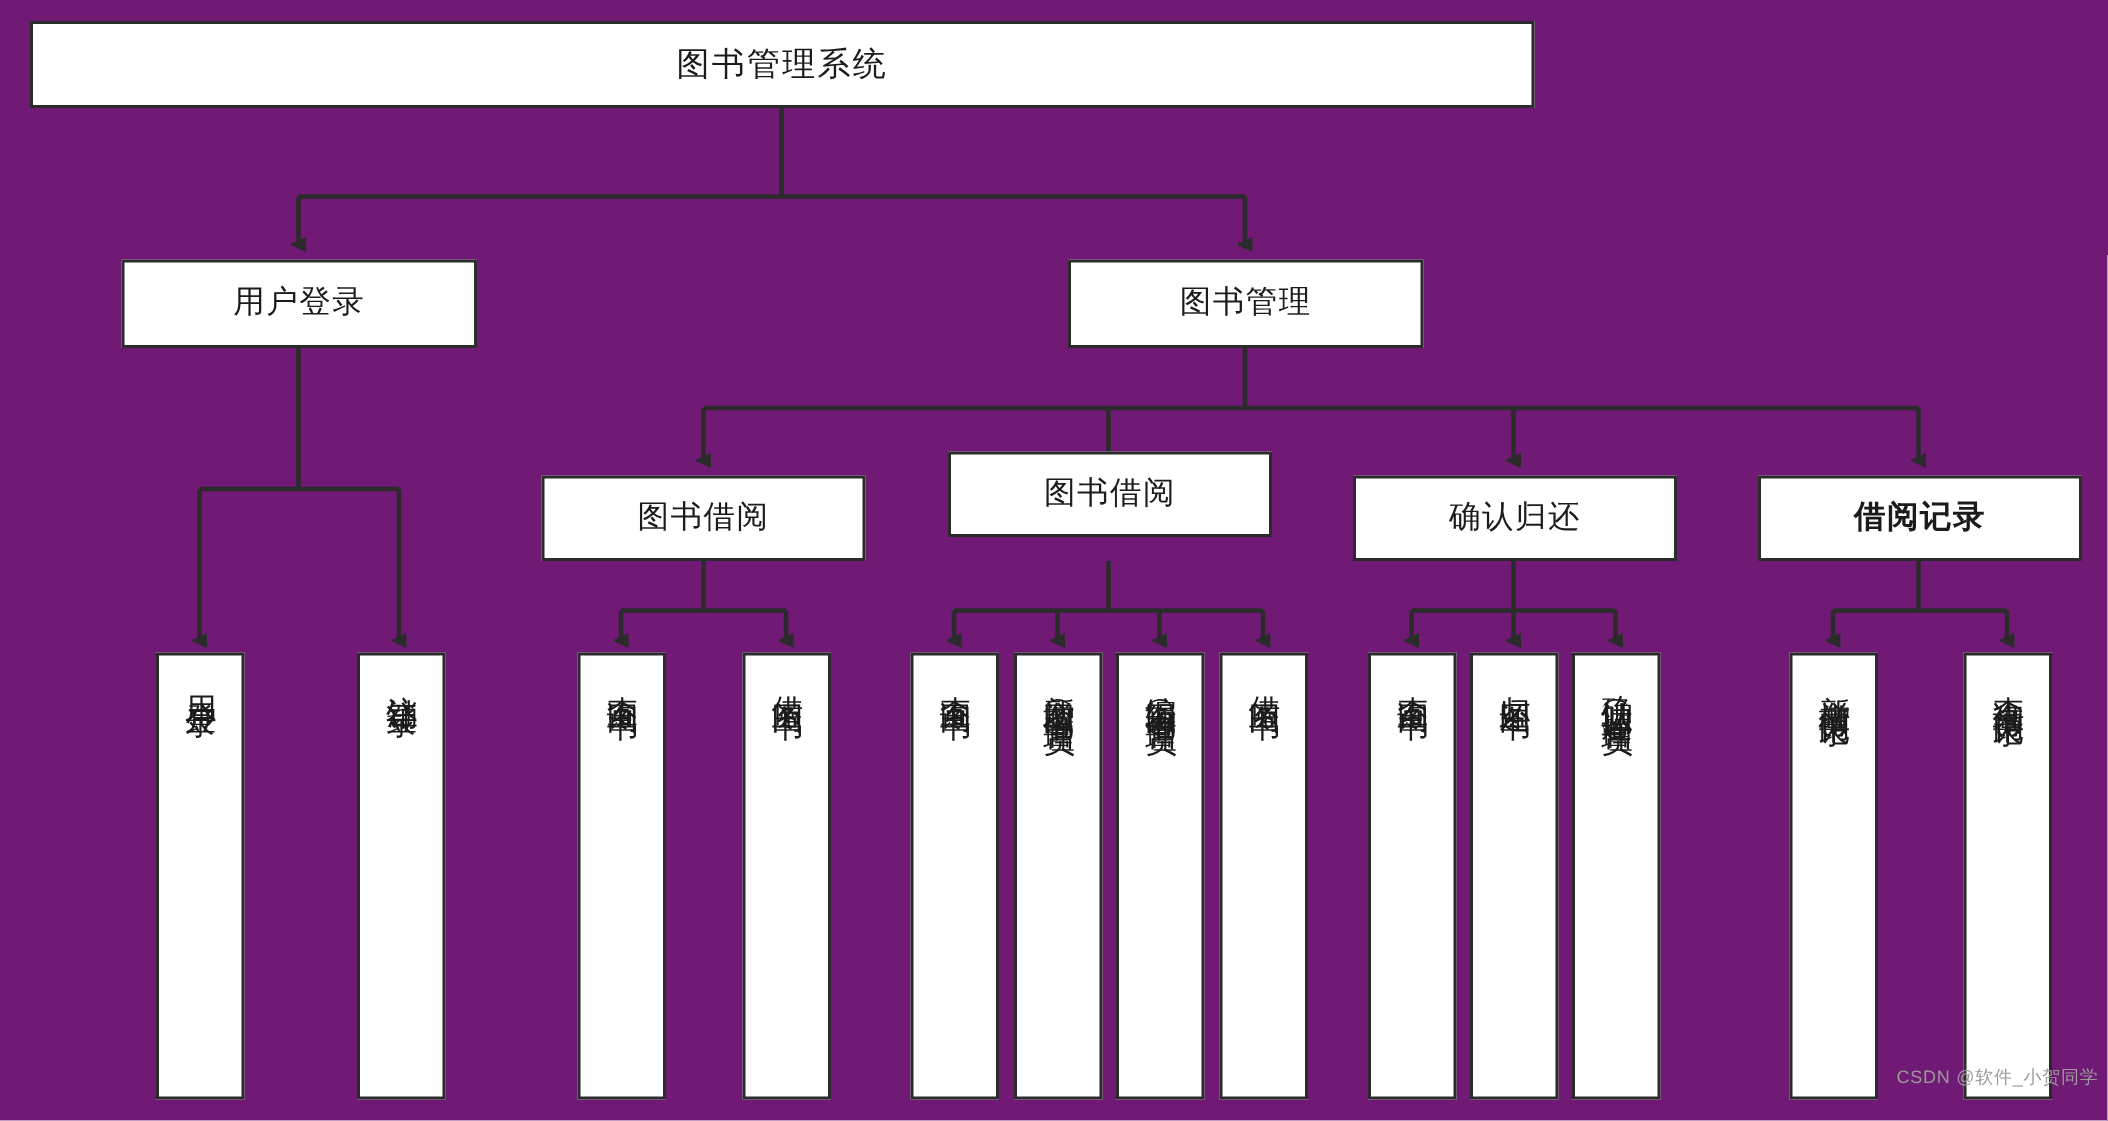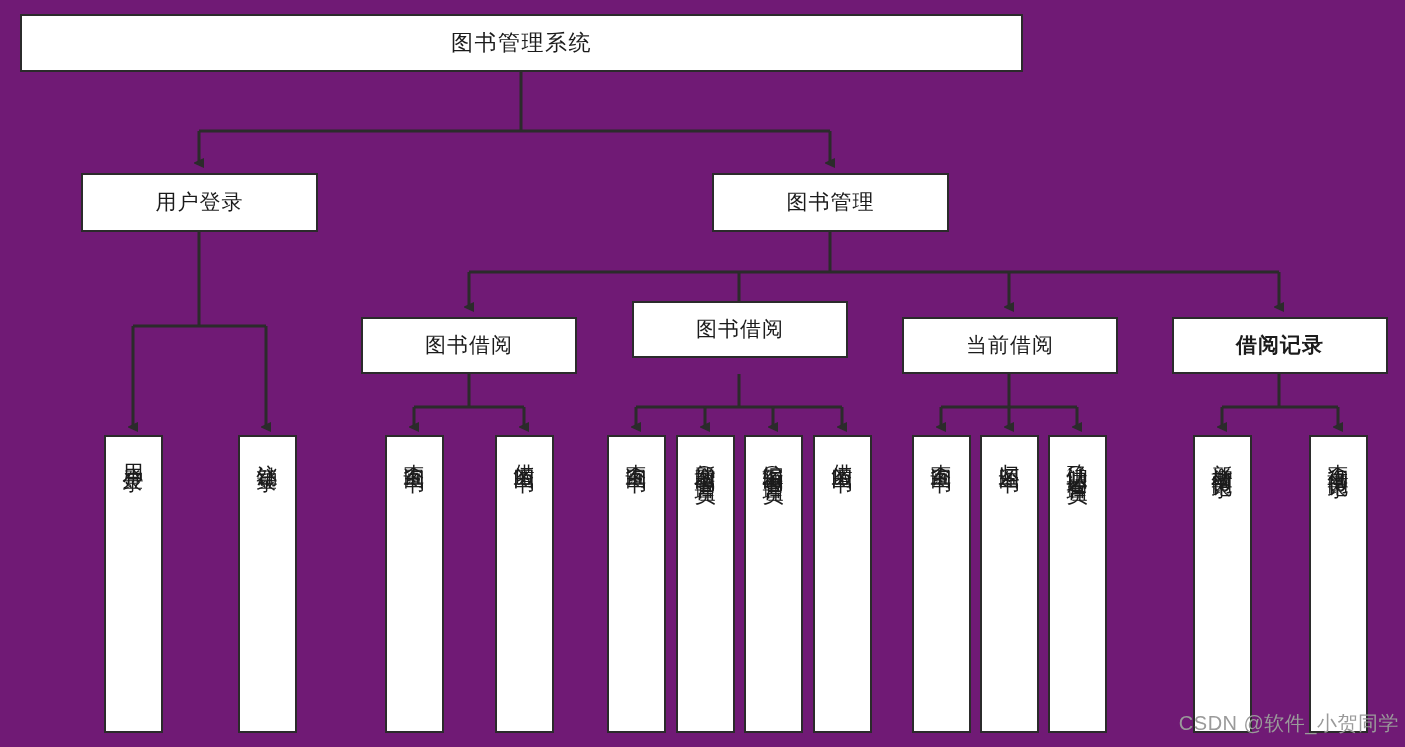--- a/index.html
+++ b/index.html
@@ -61,22 +61,22 @@
     writing-mode: vertical-rl;
     text-orientation: upright;
     font-size: 21px;
     letter-spacing: 3px;
     line-height: 1;
     white-space: nowrap;
   }
   .watermark {
     position: absolute;
     right: 6px;
-    bottom: 10px;
-    font-size: 20px;
+    bottom: 20px;
+    font-size: 12px;
     color: #9a9a9a;
     letter-spacing: 0.5px;
     white-space: nowrap;
     user-select: none;
   }
 </style>
 </head>
 <body>
 
 <div id="canvas">
@@ -148,21 +148,21 @@
 
   <div class="node horiz" style="left:361px; top:317px; width:216px; height:57px;">
     <span class="lbl">图书借阅</span>
   </div>
 
   <div class="node horiz" style="left:632px; top:301px; width:216px; height:57px;">
     <span class="lbl">图书借阅</span>
   </div>
 
   <div class="node horiz" style="left:902px; top:317px; width:216px; height:57px;">
-    <span class="lbl">当前借阅</span>
+    <span class="lbl">确认归还</span>
   </div>
 
   <div class="node horiz" style="left:1172px; top:317px; width:216px; height:57px;font-weight:bold;">
     <span class="lbl">借阅记录</span>
   </div>
 
   <div class="node vert" style="left:104px; top:435px; width:59px; height:298px;">
     <span class="lbl">用户登录</span>
   </div>
 

